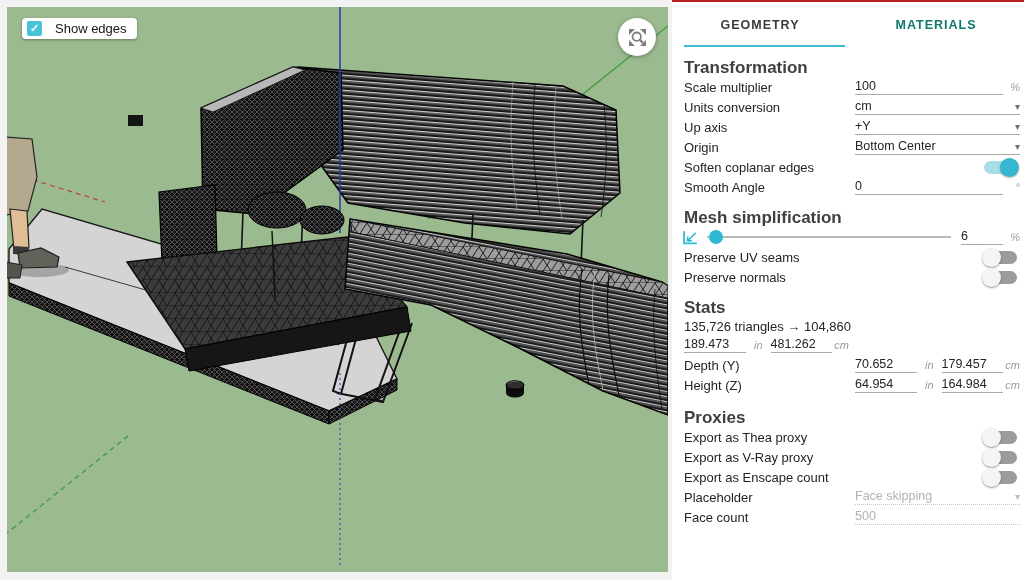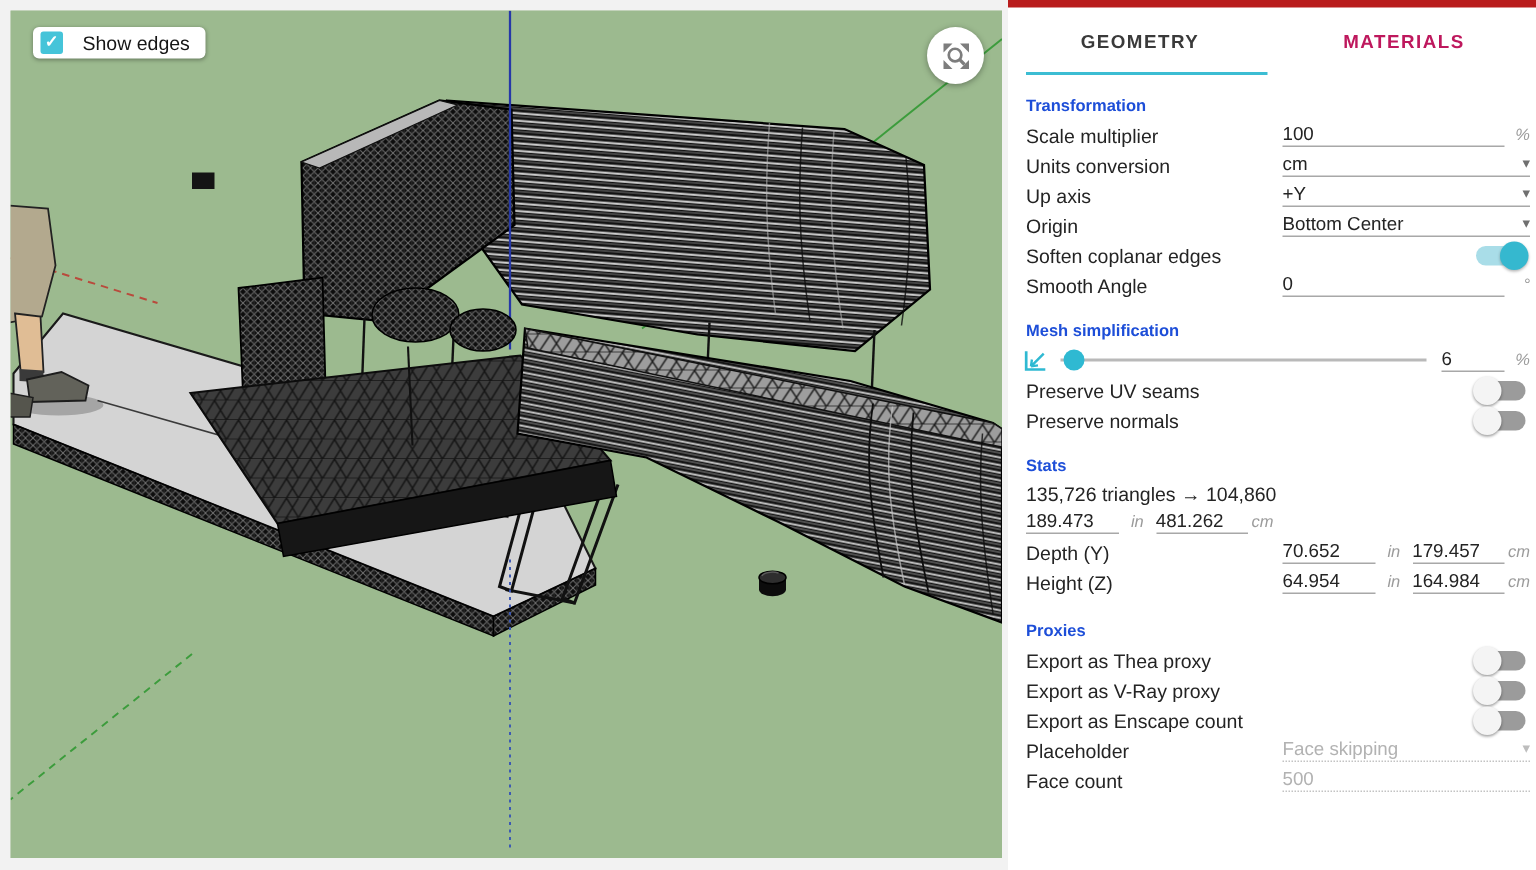--- a/index.html
+++ b/index.html
@@ -25,31 +25,31 @@
   }
   .pill .lab{font-size:13px;color:#151515;margin-left:13px}
   .zoombtn{
     position:absolute;top:11px;right:12px;width:38px;height:38px;border-radius:50%;
     background:#fff;border:none;box-shadow:0 1px 4px rgba(0,0,0,.35);
     display:flex;align-items:center;justify-content:center;cursor:pointer;padding:0;
   }
   
   .panel{
     position:absolute;left:672px;top:0;width:352px;height:580px;
-    background:#fff;border-top:5px solid #b91c1c;box-sizing:border-box;
+    background:#fff;border-top:2px solid #b91c1c;box-sizing:border-box;
   }
   .tabs{display:flex;height:45px}
   .tab{
     flex:1;display:flex;align-items:center;justify-content:center;position:relative;
-    font-size:12.5px;font-weight:bold;letter-spacing:1px;color:#be185d;cursor:pointer;
+    font-size:12.5px;font-weight:bold;letter-spacing:1px;color:#0f766e;cursor:pointer;
   }
   .tab.active{color:#3a3a3a}
   .tabline{position:absolute;bottom:0;left:12px;right:3px;height:2.5px;background:#3cbdd3}
   .shead{
-    font-weight:bold;font-size:11px;color:#1d4ed8;padding:0 12px;margin-top:12px;
+    font-weight:bold;font-size:17px;color:#404040;padding:0 12px;margin-top:12px;
     height:18px;display:flex;align-items:center;
   }
   .shead.prox{margin-top:14px}
   .row{display:flex;align-items:center;height:20px;padding:0 4px 0 12px}
   .lbl{flex:1;font-size:13px;color:#242424;white-space:nowrap}
   .ctl{width:165px;display:flex;align-items:center;justify-content:space-between}
   .ctl.end{justify-content:flex-end}
   .field{
     flex:1;border-bottom:1px solid #a8a8a8;font-size:12.5px;color:#242424;
     line-height:15px;min-width:0;cursor:text;

